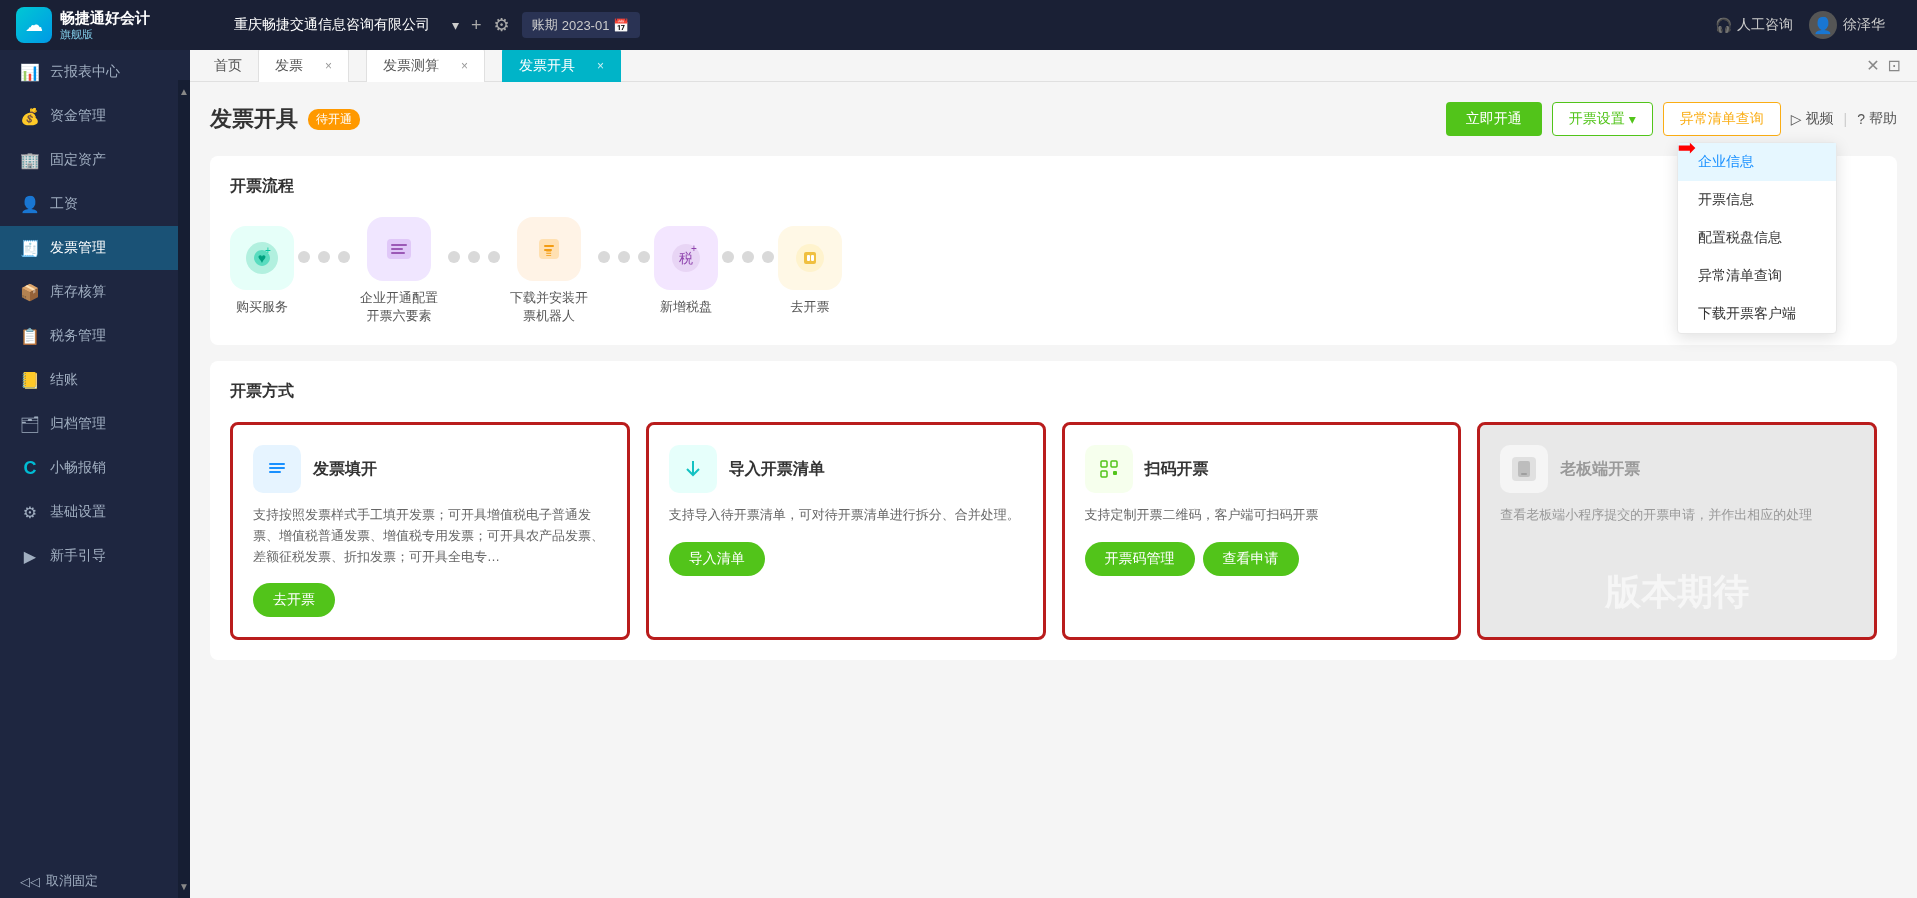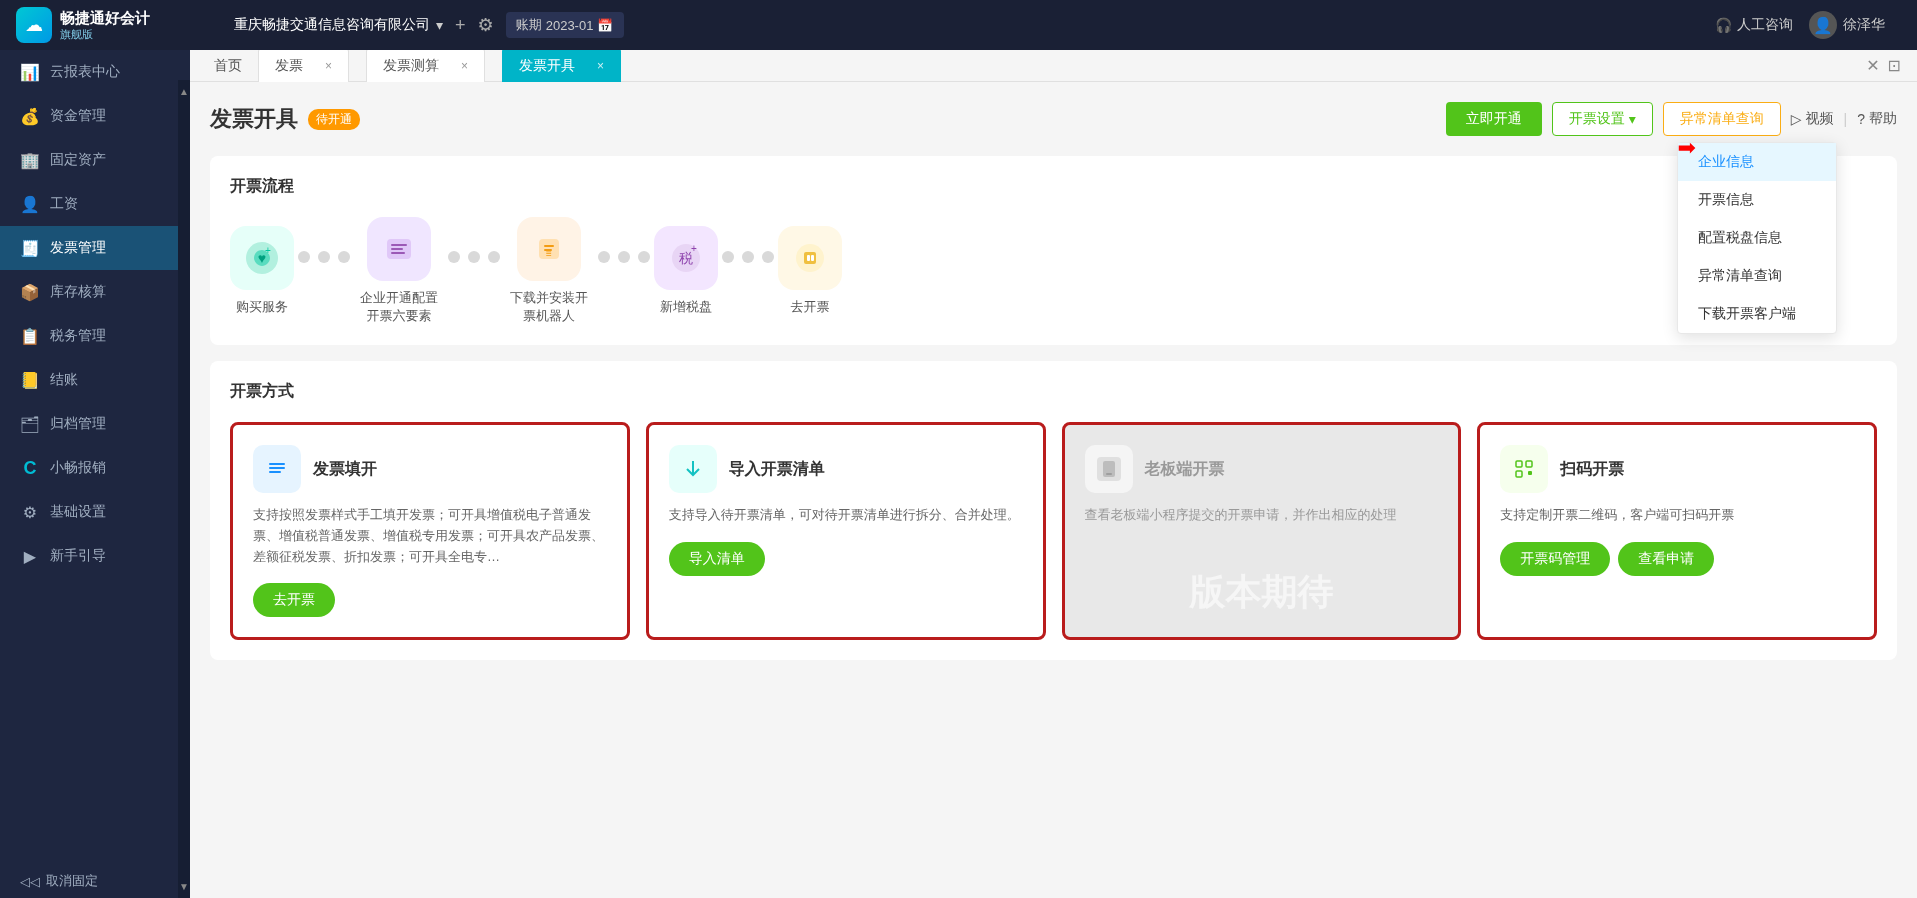--- a/index.html
+++ b/index.html
@@ -15,21 +15,21 @@
     .page-content { flex: 1; background: #f5f5f5; padding: 20px; overflow-y: auto; position: relative; }
 
     
     .logo-area { display: flex; align-items: center; gap: 8px; width: 190px; flex-shrink: 0; }
     .logo-icon { width: 36px; height: 36px; background: linear-gradient(135deg, #00c8d4, #0099e6); border-radius: 8px; display: flex; align-items: center; justify-content: center; color: white; font-size: 18px; }
     .logo-text { color: white; font-size: 15px; font-weight: bold; line-height: 1.2; }
     .logo-sub { color: #7ec8e3; font-size: 11px; }
 
     
     .top-bar-middle { flex: 1; display: flex; align-items: center; gap: 12px; padding-left: 16px; }
-    .company-selector { display: flex; align-items: center; gap: 6px; color: #ccc; font-size: 14px; cursor: pointer; }
+    .company-selector { display: flex; align-items: center; gap: 22px; color: #ccc; font-size: 14px; cursor: pointer; }
     .company-name { color: white; font-size: 14px; }
     .period-badge { background: #2a3354; color: #ccc; padding: 4px 10px; border-radius: 4px; font-size: 13px; display: flex; align-items: center; gap: 4px; }
     .top-bar-right { display: flex; align-items: center; gap: 16px; color: #ccc; font-size: 14px; padding-right: 16px; }
     .user-area { display: flex; align-items: center; gap: 6px; color: #ccc; }
     .user-avatar { width: 28px; height: 28px; background: #555; border-radius: 50%; display: flex; align-items: center; justify-content: center; color: #aaa; font-size: 16px; }
     .consult-btn { display: flex; align-items: center; gap: 4px; color: #ccc; cursor: pointer; }
     .sidebar-item { display: flex; align-items: center; gap: 10px; padding: 12px 20px; color: #a0aec0; cursor: pointer; font-size: 14px; }
     .sidebar-item.active { background: #1a5276; color: white; }
     .sidebar-item .icon { width: 20px; height: 20px; display: flex; align-items: center; justify-content: center; font-size: 16px; flex-shrink: 0; }
 
@@ -377,54 +377,54 @@
                       <path d="M10 16 L16 22 L22 16" stroke="#13c2c2" stroke-width="2" fill="none"></path>
                       <line x1="16" y1="8" x2="16" y2="22" stroke="#13c2c2" stroke-width="2"></line>
                     </svg>
                 </div>
                 <span class="method-title">导入开票清单</span>
               </div>
               <p class="method-desc">支持导入待开票清单，可对待开票清单进行拆分、合并处理。</p>
               <button class="btn-action">导入清单</button>
             </div>
 
-            <div class="method-card disabled" style="background:#e8e8e8;position:relative;overflow:hidden;">
-              <div class="method-card-header">
-                <div class="method-icon gray">
-                  <svg width="32" height="32" viewBox="0 0 32 32">
-                      <rect x="4" y="4" width="24" height="24" rx="4" fill="#e0e0e0"></rect>
-                      <rect x="10" y="8" width="12" height="16" rx="2" fill="#bdbdbd"></rect>
-                      <rect x="13" y="20" width="6" height="2" rx="1" fill="#9e9e9e"></rect>
-                    </svg>
-                </div>
-                <span class="method-title" style="color:#999;">老板端开票</span>
-              </div>
-              <p class="method-desc" style="color:#999;">查看老板端小程序提交的开票申请，并作出相应的处理</p>
-              <div style="position:absolute;bottom:20px;left:0;right:0;text-align:center;font-size:36px;font-weight:bold;color:rgba(255,255,255,0.6);pointer-events:none;">版本期待</div>
-            </div>
-
             <div class="method-card">
               <div class="method-card-header">
                 <div class="method-icon green">
                   <svg width="32" height="32" viewBox="0 0 32 32">
                       <rect x="4" y="4" width="24" height="24" rx="4" fill="#f6ffed"></rect>
                       <rect x="8" y="8" width="6" height="6" rx="1" fill="none" stroke="#52c41a" stroke-width="1.5"></rect>
                       <rect x="18" y="8" width="6" height="6" rx="1" fill="none" stroke="#52c41a" stroke-width="1.5"></rect>
                       <rect x="8" y="18" width="6" height="6" rx="1" fill="none" stroke="#52c41a" stroke-width="1.5"></rect>
                       <rect x="20" y="18" width="4" height="4" fill="#52c41a" rx="1"></rect>
                     </svg>
                 </div>
                 <span class="method-title">扫码开票</span>
               </div>
               <p class="method-desc">支持定制开票二维码，客户端可扫码开票</p>
               <div style="display:flex;gap:8px;">
                 <button class="btn-action">开票码管理</button>
                 <button class="btn-action">查看申请</button>
               </div>
             </div>
 
+            <div class="method-card disabled" style="background:#e8e8e8;position:relative;overflow:hidden;">
+              <div class="method-card-header">
+                <div class="method-icon gray">
+                  <svg width="32" height="32" viewBox="0 0 32 32">
+                      <rect x="4" y="4" width="24" height="24" rx="4" fill="#e0e0e0"></rect>
+                      <rect x="10" y="8" width="12" height="16" rx="2" fill="#bdbdbd"></rect>
+                      <rect x="13" y="20" width="6" height="2" rx="1" fill="#9e9e9e"></rect>
+                    </svg>
+                </div>
+                <span class="method-title" style="color:#999;">老板端开票</span>
+              </div>
+              <p class="method-desc" style="color:#999;">查看老板端小程序提交的开票申请，并作出相应的处理</p>
+              <div style="position:absolute;bottom:20px;left:0;right:0;text-align:center;font-size:36px;font-weight:bold;color:rgba(255,255,255,0.6);pointer-events:none;">版本期待</div>
+            </div>
+
           </div>
         </div>
 
       </div>
     </div>
   </div>
 </div>
 
 </body></html>

